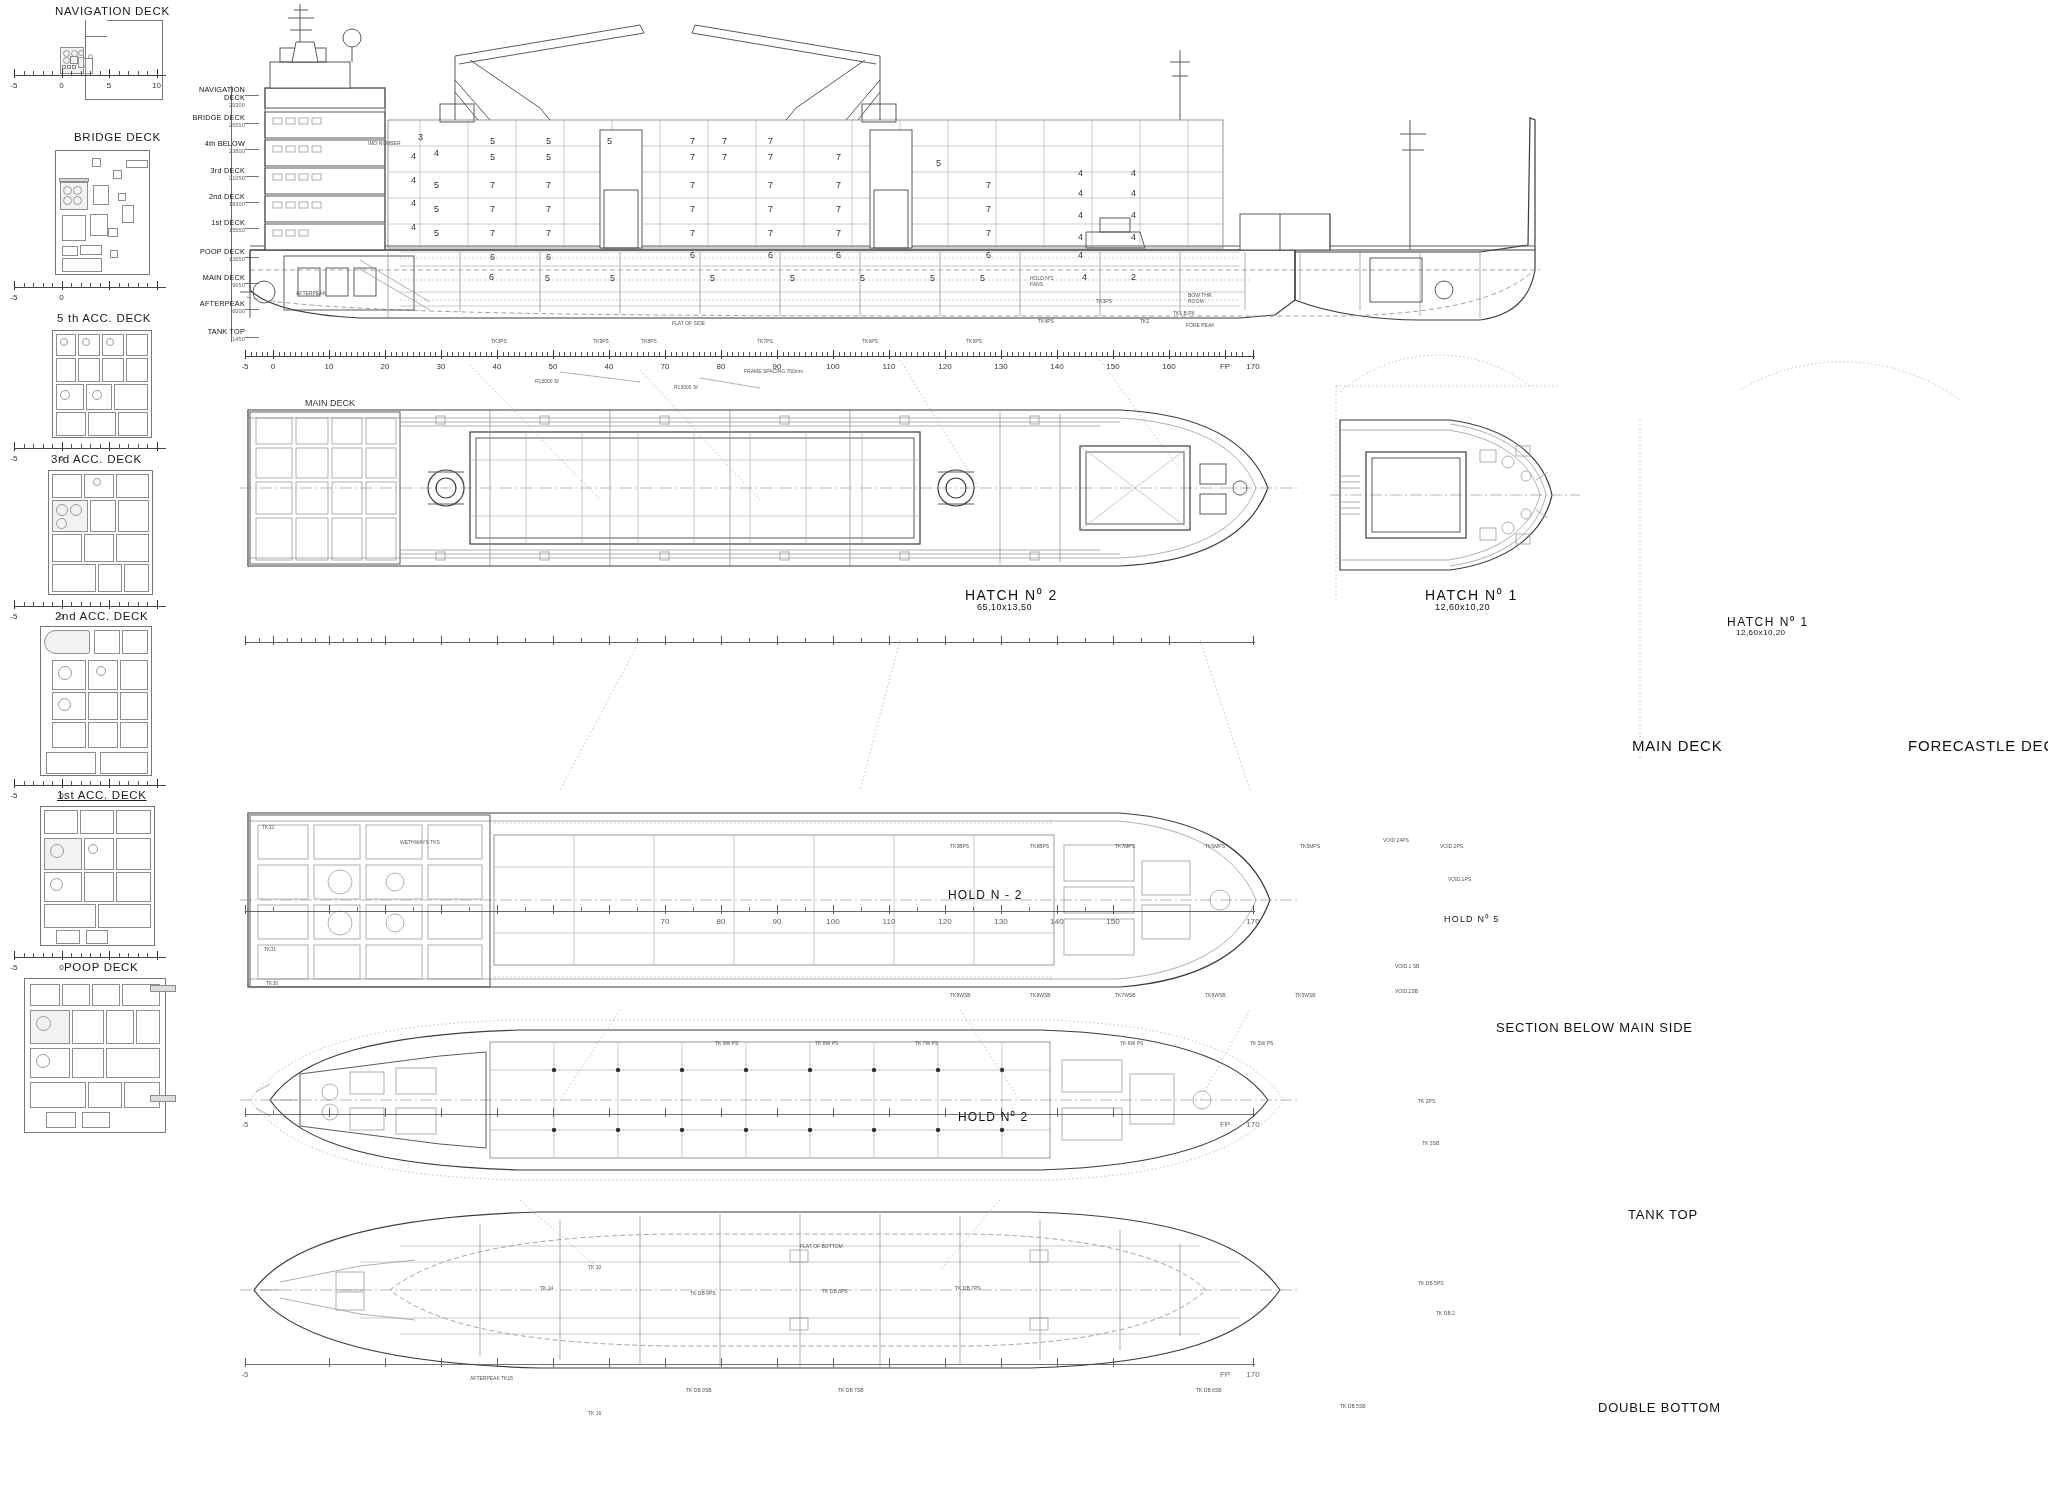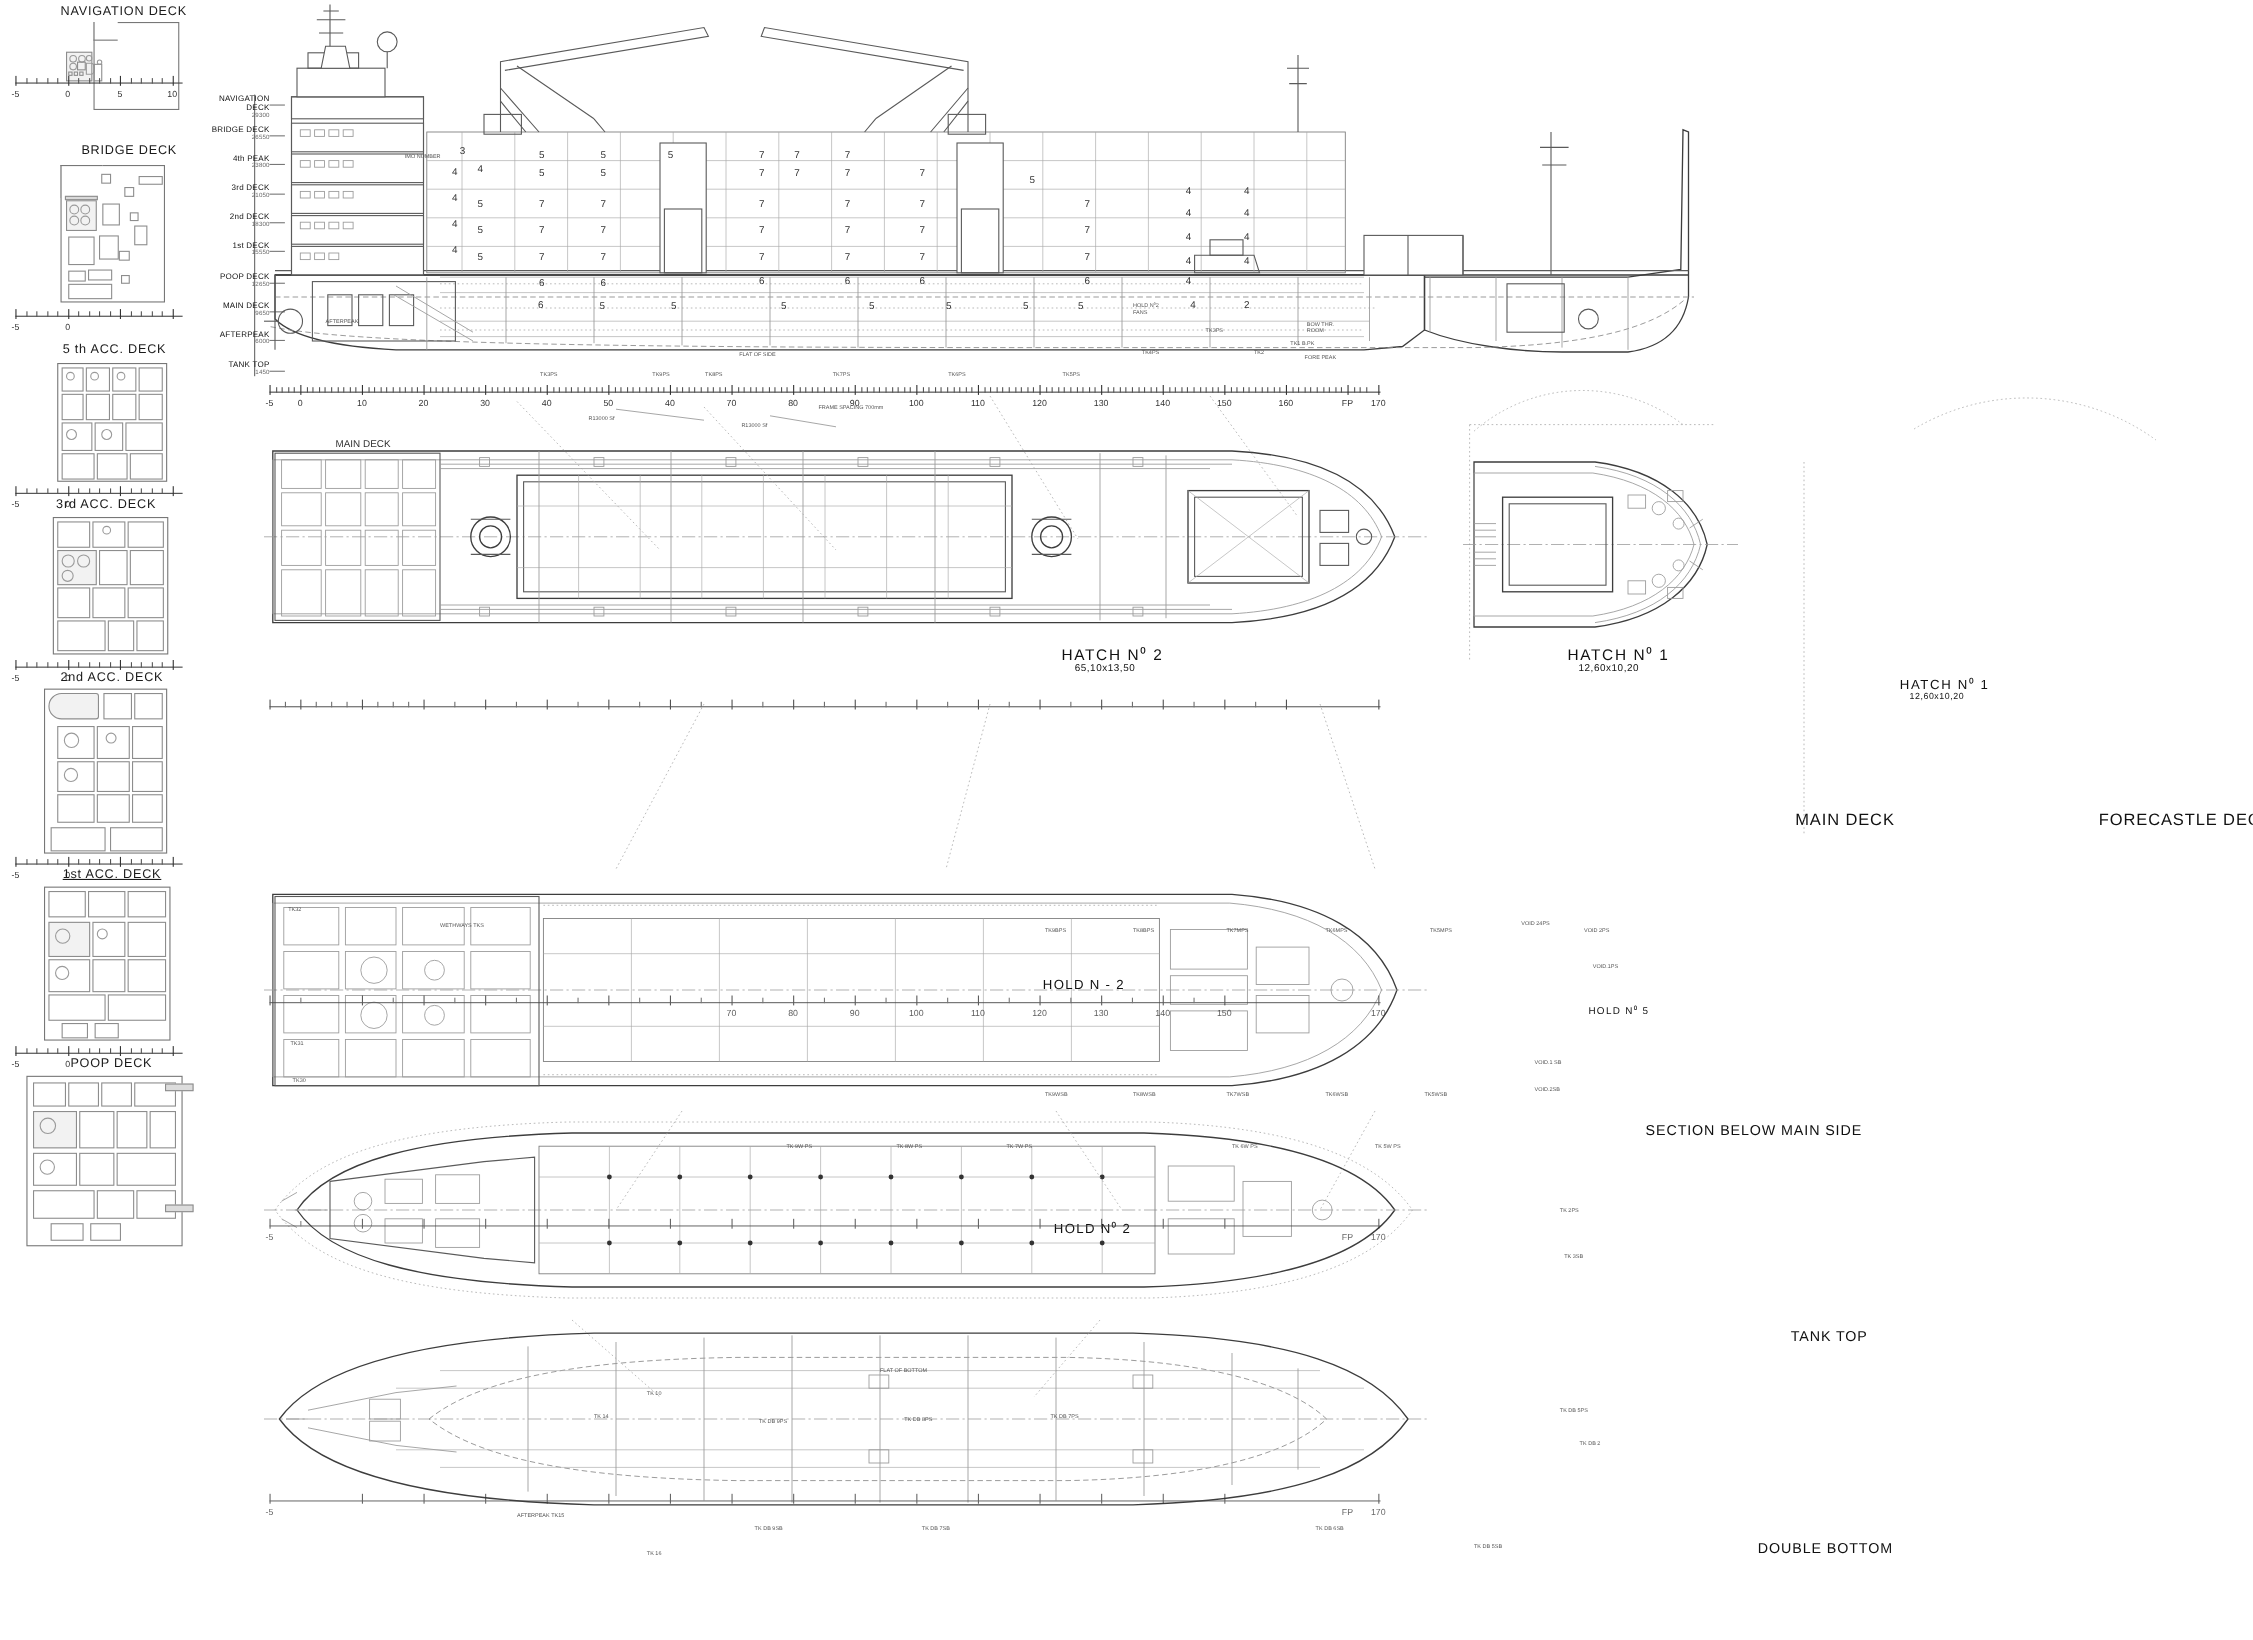--- a/index.html
+++ b/index.html
@@ -349,21 +349,21 @@
       <span class="dn">NAVIGATION DECK</span>
       <span class="dv">29300</span>
       <div class="rule"></div>
     </div>
     <div class="deck-row" style="top:28px;">
       <span class="dn">BRIDGE DECK</span>
       <span class="dv">26550</span>
       <div class="rule"></div>
     </div>
     <div class="deck-row" style="top:54px;">
-      <span class="dn">4th PEAK</span>
+      <span class="dn">4th BELOW</span>
       <span class="dv">23800</span>
       <div class="rule"></div>
     </div>
     <div class="deck-row" style="top:81px;">
       <span class="dn">3rd DECK</span>
       <span class="dv">21050</span>
       <div class="rule"></div>
     </div>
     <div class="deck-row" style="top:107px;">
       <span class="dn">2nd DECK</span>

